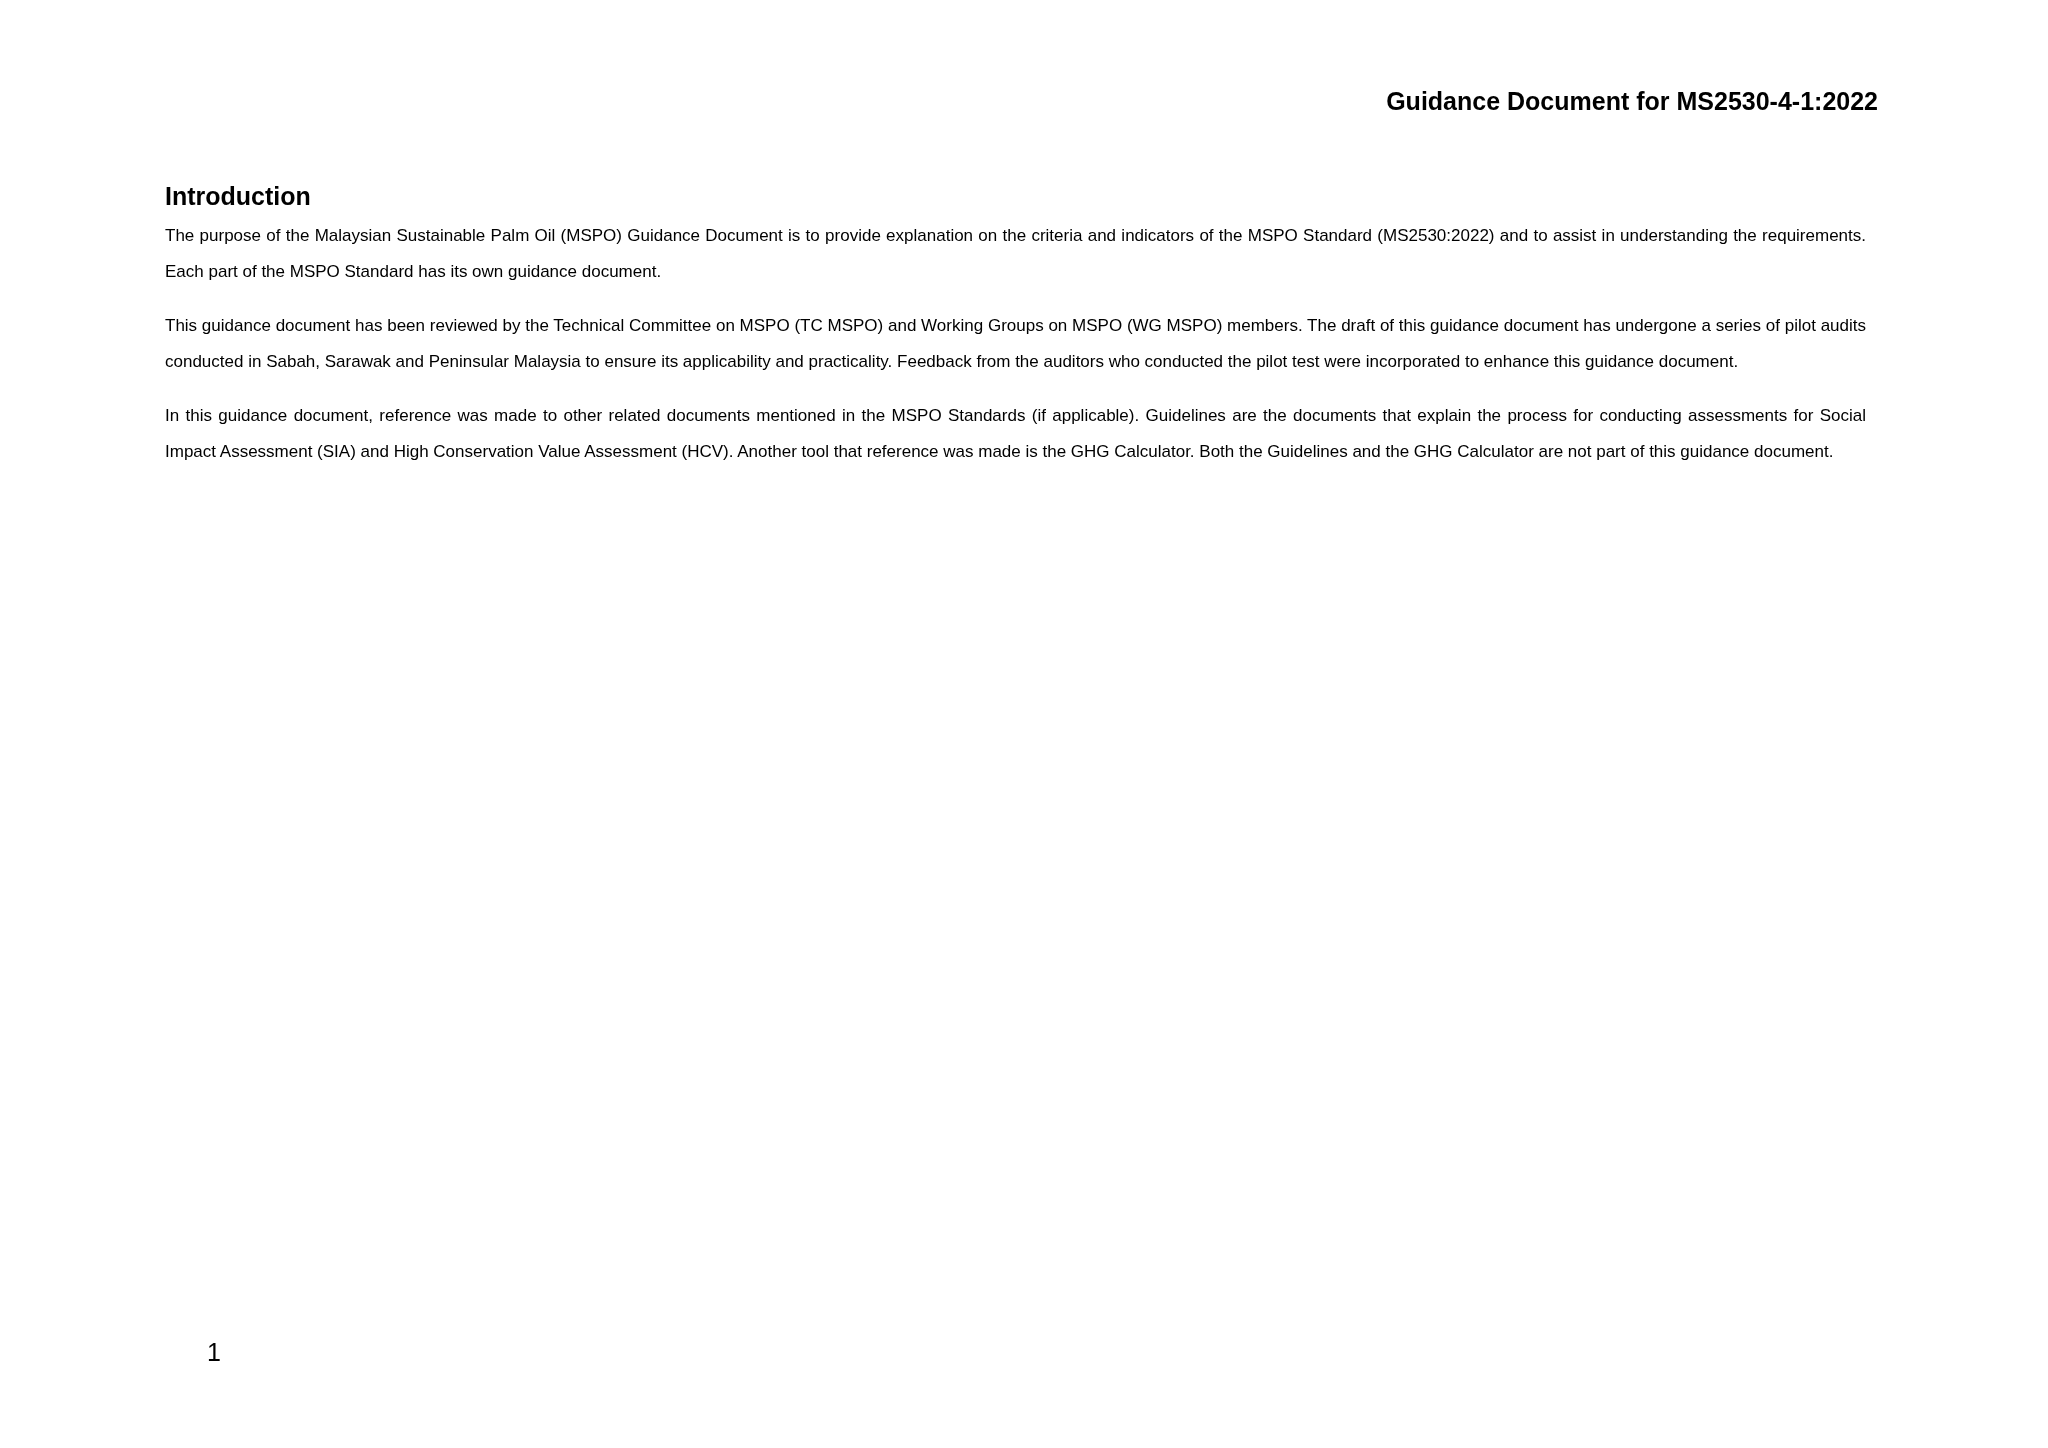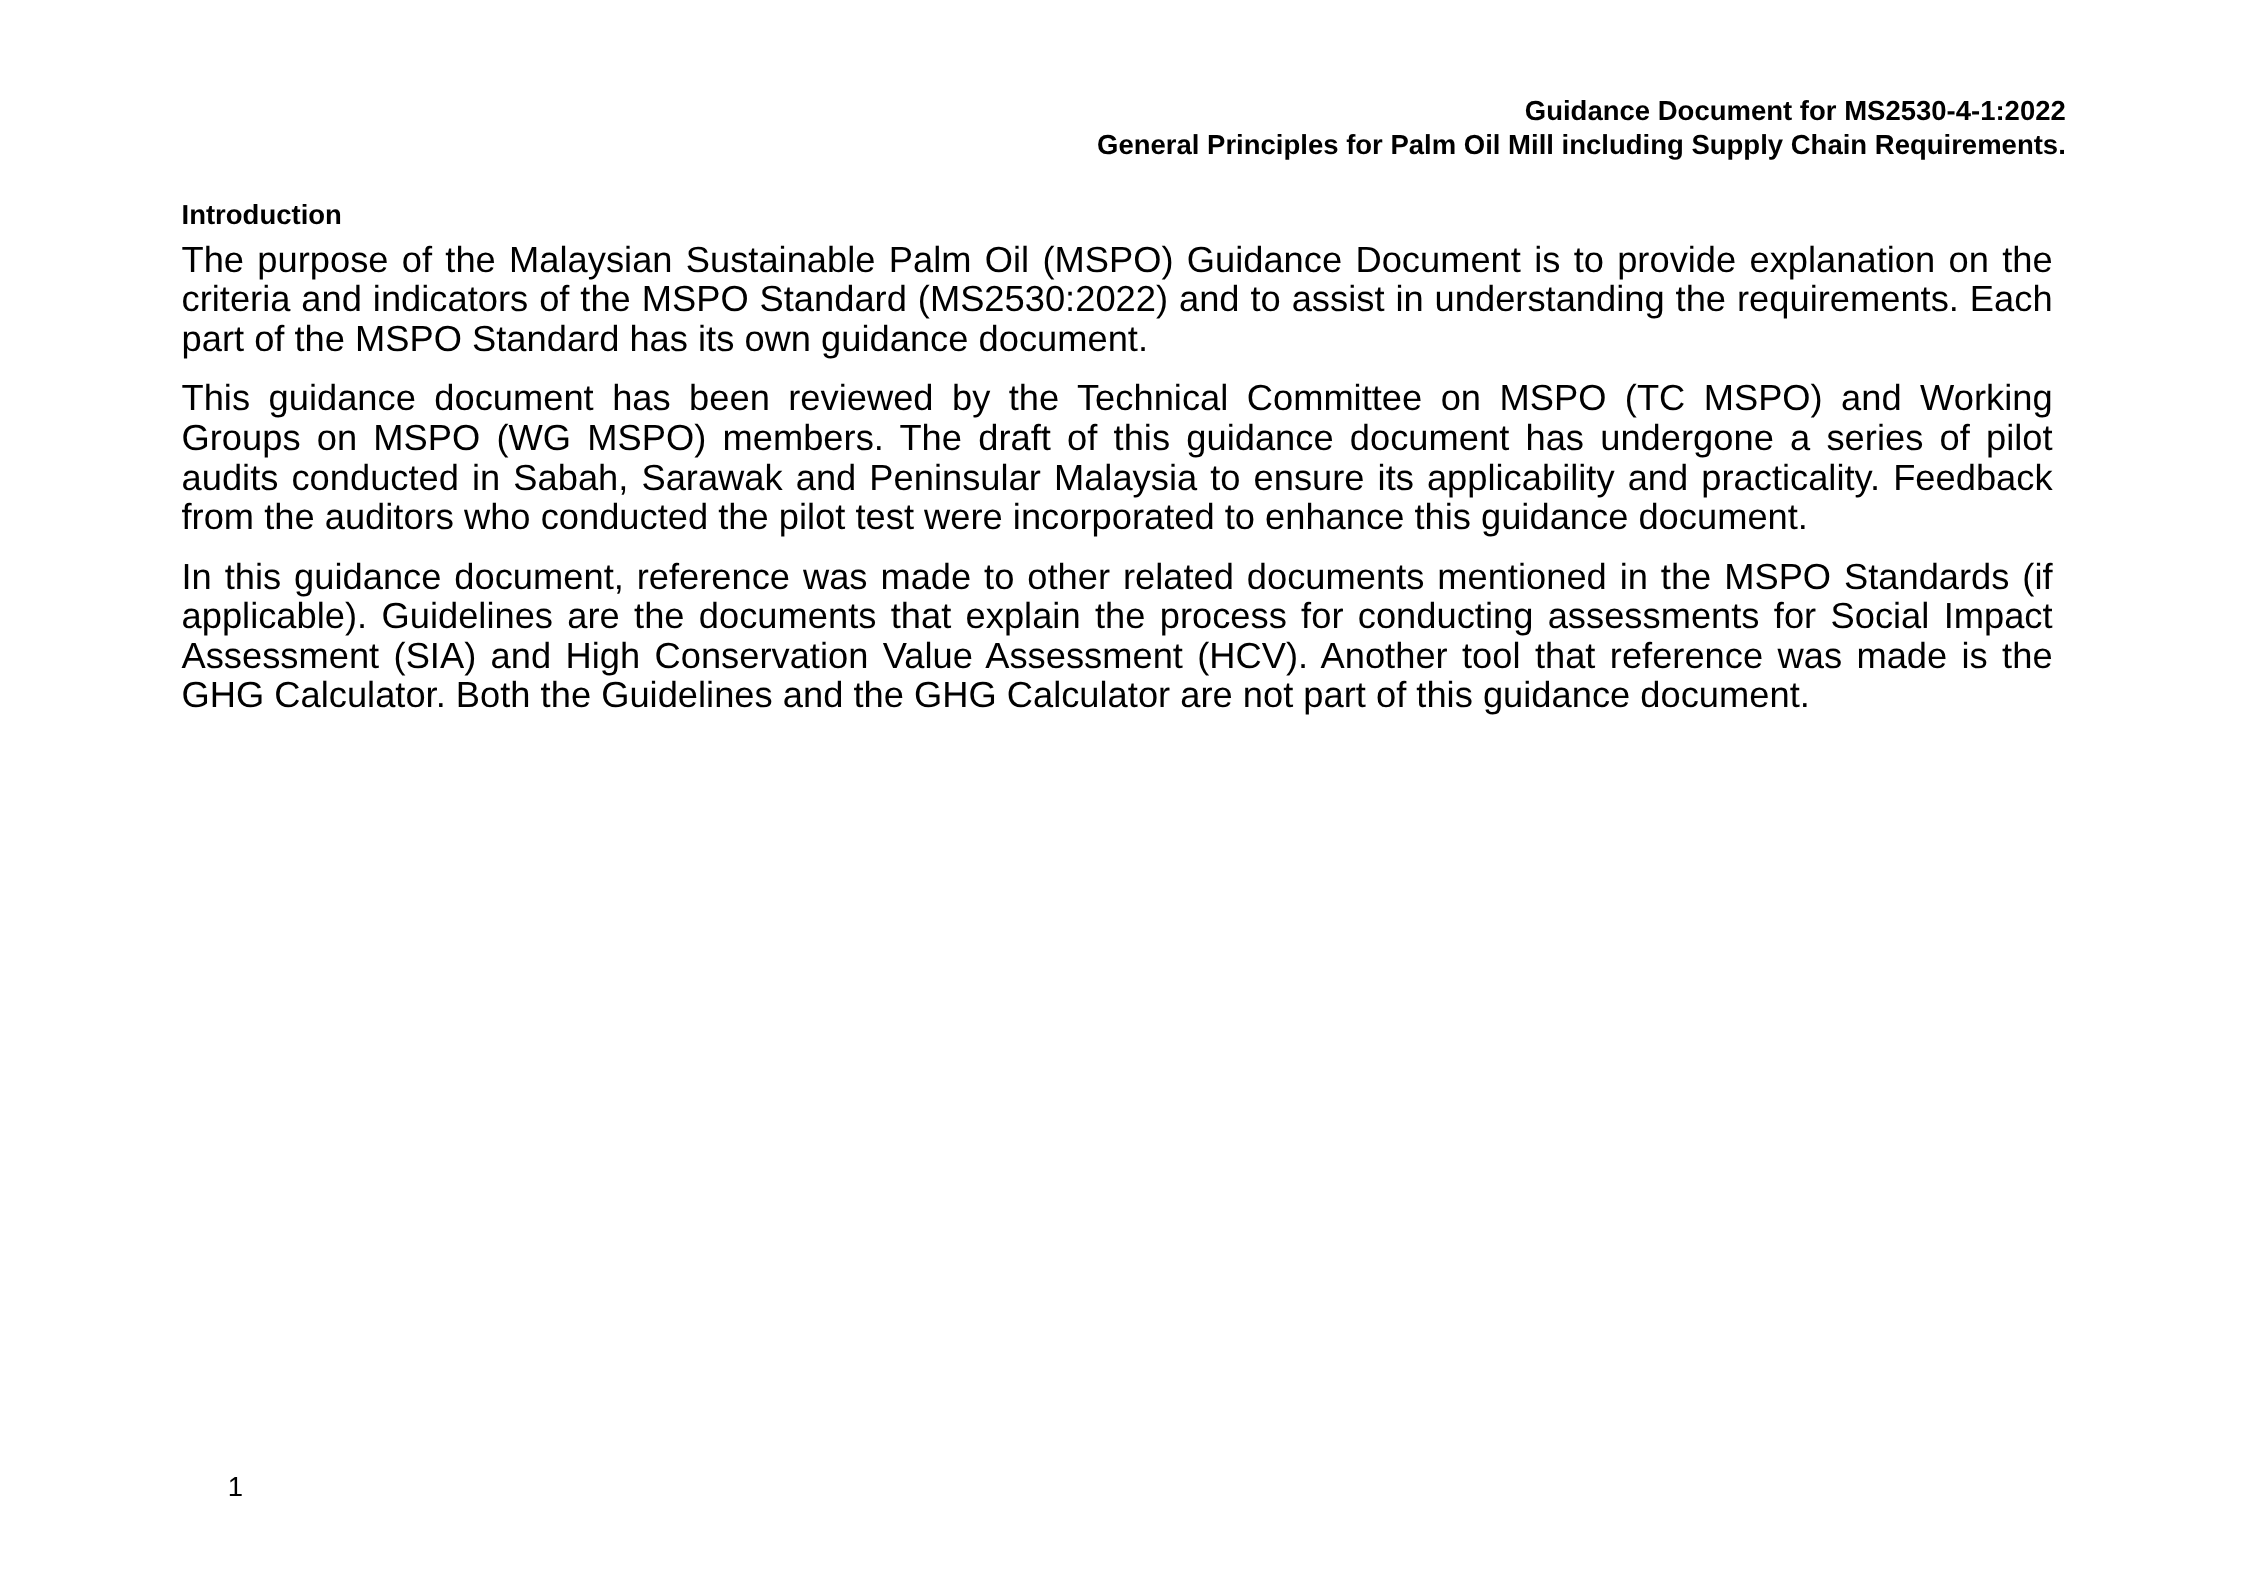--- a/index.html
+++ b/index.html
@@ -38,21 +38,21 @@
       top: 178px;
       width: 1701px;
     }
     .section-title {
       font-weight: bold;
       font-size: 25px;
       line-height: 36px;
       margin: 0 0 4px 0;
     }
     .para {
-      font-size: 33px;
+      font-size: 17px;
       line-height: 36px;
       text-align: justify;
       margin: 0 0 18px 0;
     }
     .footer-page {
       position: absolute;
       left: 207px;
       top: 1336px;
       font-size: 25px;
       line-height: 32px;
@@ -66,21 +66,20 @@
       white-space: nowrap;
     }
   </style>
 </head>
 <body>
 
 <div class="page">
 
   <div class="header">
     <div>Guidance Document for MS2530-4-1:2022</div>
-    <div>General Principles for Palm Oil Mill including Supply Chain Requirements.</div>
   </div>
 
   <div class="content">
     <div class="section-title">Introduction</div>
     <p class="para">The purpose of the Malaysian Sustainable Palm Oil (MSPO) Guidance Document is to provide explanation on the criteria and indicators of the MSPO Standard (MS2530:2022) and to assist in understanding the requirements. Each part of the MSPO Standard has its own guidance document.</p>
     <p class="para">This guidance document has been reviewed by the Technical Committee on MSPO (TC MSPO) and Working Groups on MSPO (WG MSPO) members. The draft of this guidance document has undergone a series of pilot audits conducted in Sabah, Sarawak and Peninsular Malaysia to ensure its applicability and practicality. Feedback from the auditors who conducted the pilot test were incorporated to enhance this guidance document.</p>
     <p class="para">In this guidance document, reference was made to other related documents mentioned in the MSPO Standards (if applicable). Guidelines are the documents that explain the process for conducting assessments for Social Impact Assessment (SIA) and High Conservation Value Assessment (HCV). Another tool that reference was made is the GHG Calculator. Both the Guidelines and the GHG Calculator are not part of this guidance document.</p>
   </div>
 
   <div class="footer-page">1</div>

